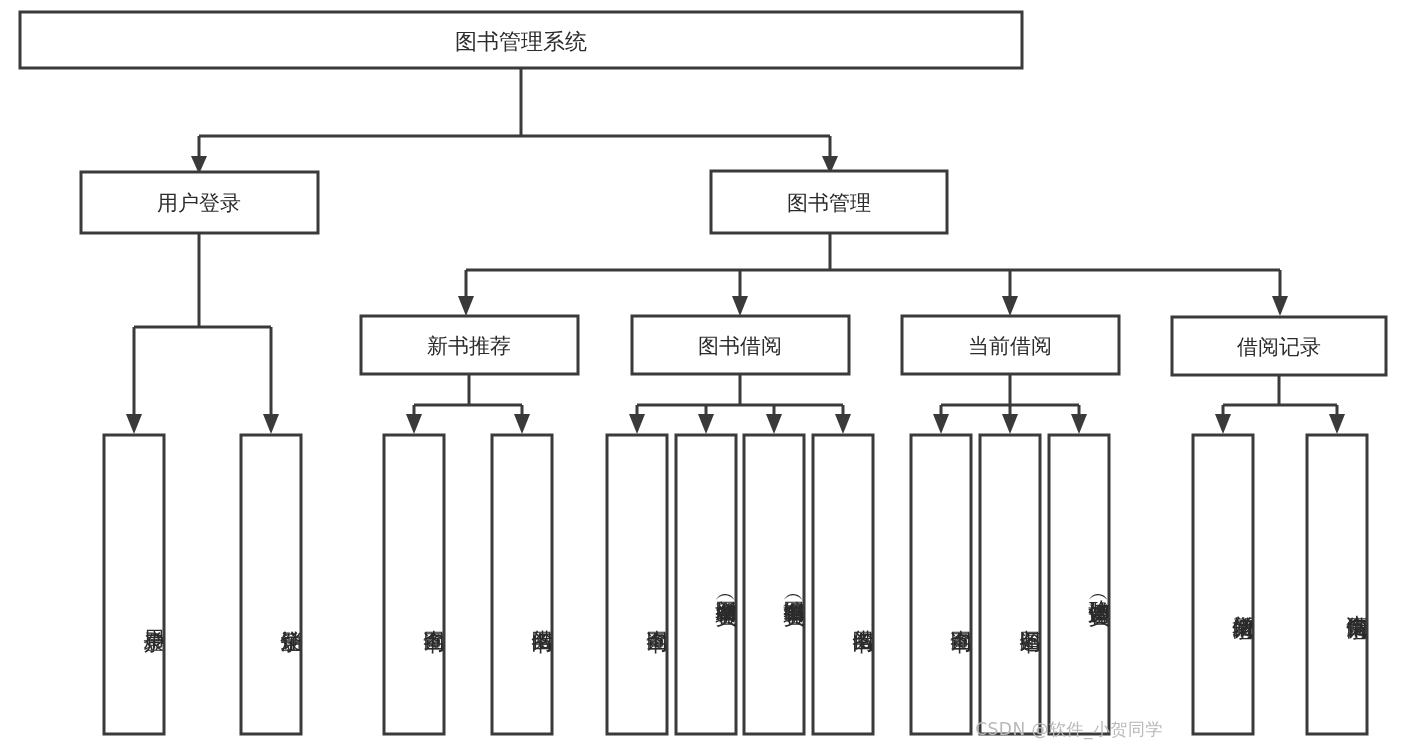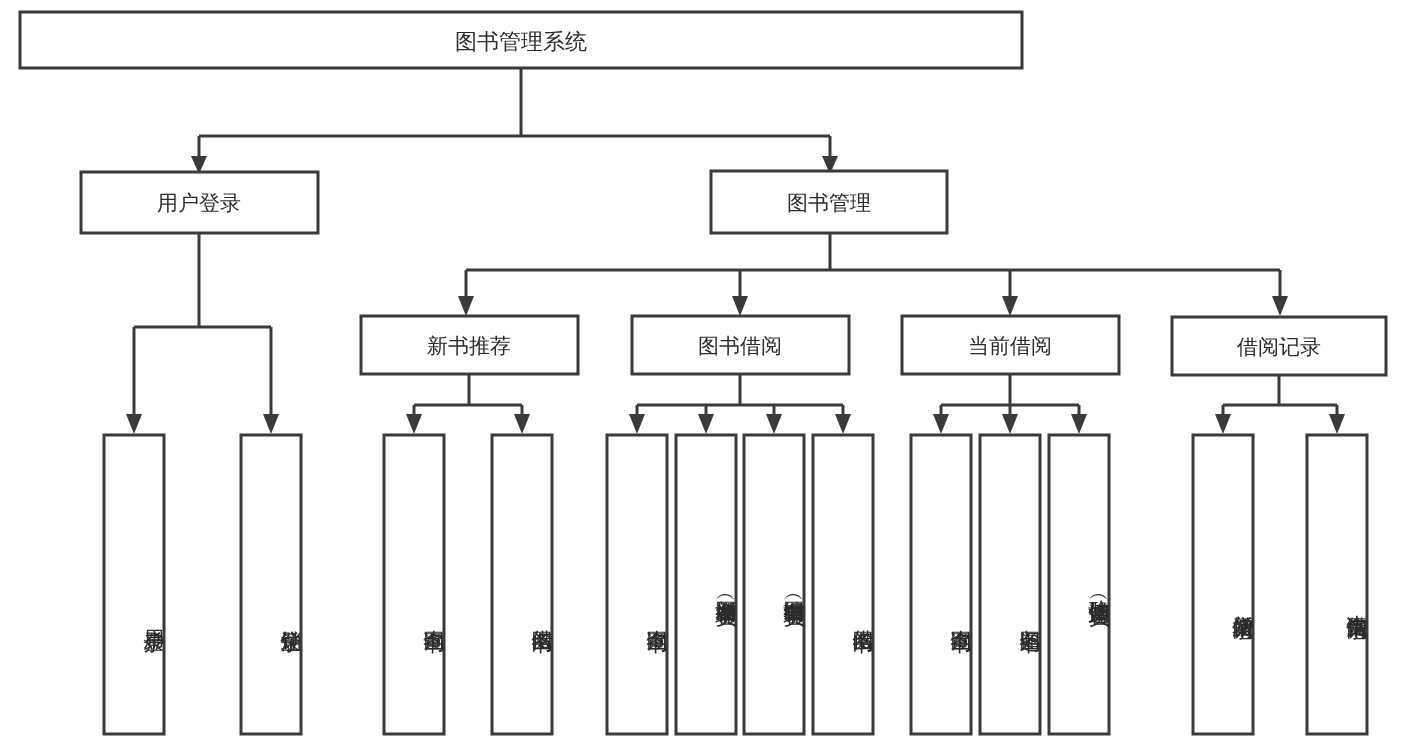--- a/index.html
+++ b/index.html
@@ -207,14 +207,15 @@
   <div class="leaf-label" style="left:744px; top:445px; width:60px; height:285px;">编辑图书（管理员）</div>
   <div class="leaf-label" style="left:813px; top:500px; width:60px; height:230px;">借阅图书</div>
 
   <div class="leaf-label" style="left:911px; top:500px; width:60px; height:230px;">查询图书</div>
   <div class="leaf-label" style="left:980px; top:500px; width:60px; height:230px;">归还图书</div>
   <div class="leaf-label" style="left:1049px; top:445px; width:60px; height:285px;">确认归还（管理员）</div>
 
   <div class="leaf-label" style="left:1193px; top:470px; width:60px; height:262px;">新增借阅记录</div>
   <div class="leaf-label" style="left:1307px; top:470px; width:60px; height:262px;">查询借阅记录</div>
 
+  <div class="watermark">CSDN @软件_小贺同学</div>
 
 </div>
 
 </body></html>

